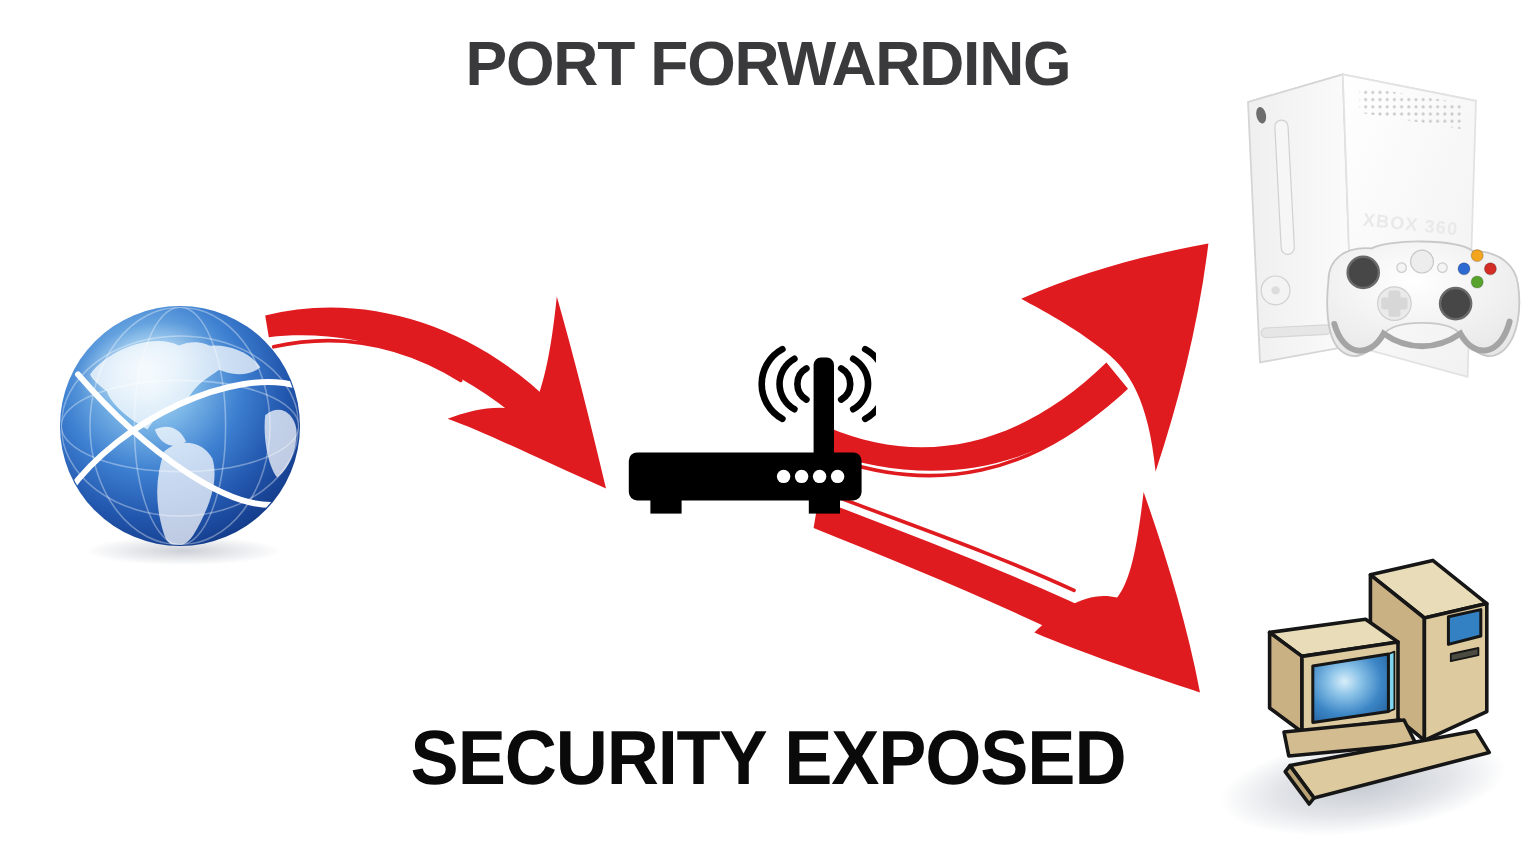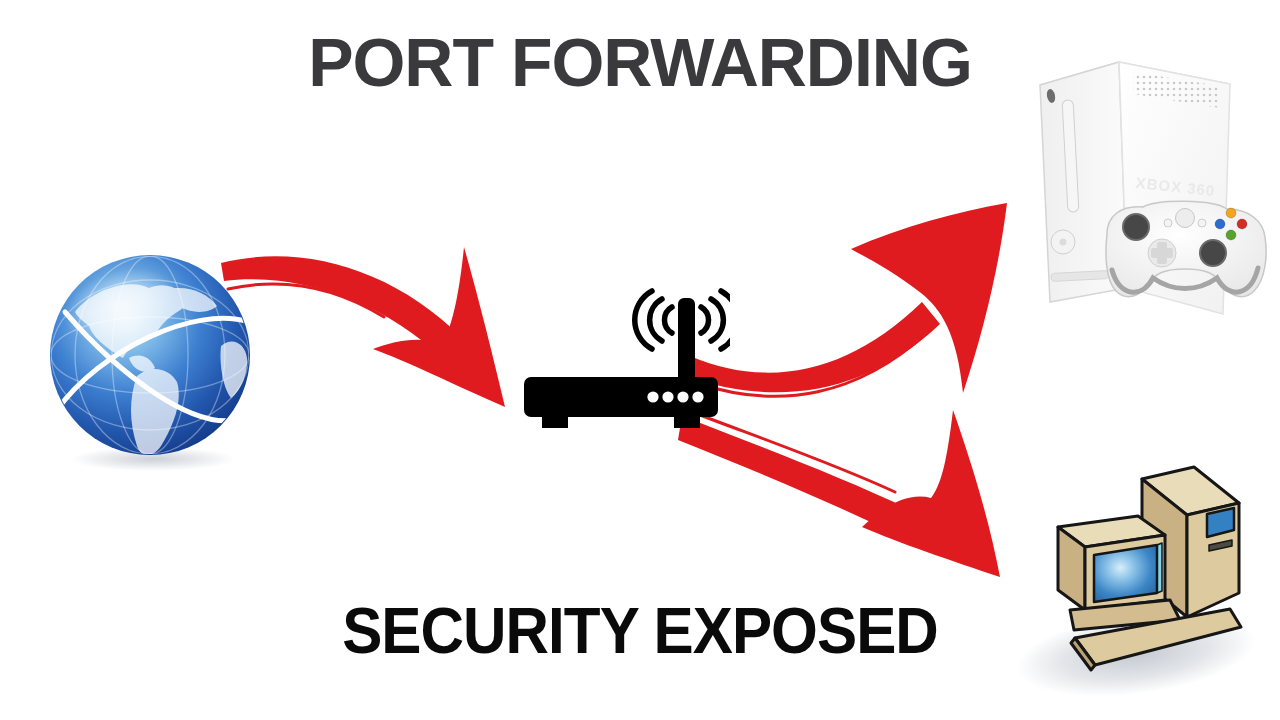--- a/index.html
+++ b/index.html
@@ -6,21 +6,21 @@
   .stage {
     position:relative; width:1280px; height:720px;
     background:var(--background,#fff); overflow:hidden;
     font-family:"Liberation Sans", sans-serif;
   }
   .stage svg { position:absolute; display:block; }
   .banner {
     position:absolute; left:0; width:100%; text-align:center;
     font-weight:bold; line-height:1; white-space:nowrap;
   }
-  .banner-title { top:28px; font-size:68px; letter-spacing:-1px; color:var(--title-gray,#3a3a3c); }
+  .banner-title { top:28px; font-size:52px; letter-spacing:-1px; color:var(--title-gray,#3a3a3c); }
   .banner-caption { top:599px; font-size:64px; letter-spacing:-1px; color:var(--caption-black,#0a0a0a);
     transform:scaleX(.94); transform-origin:50% 50%; }
   .arrows-layer { left:0; top:0; }
 </style>
 </head>
 <body>
 
 <div class="stage">
 
   <div class="banner banner-title">PORT FORWARDING</div>

